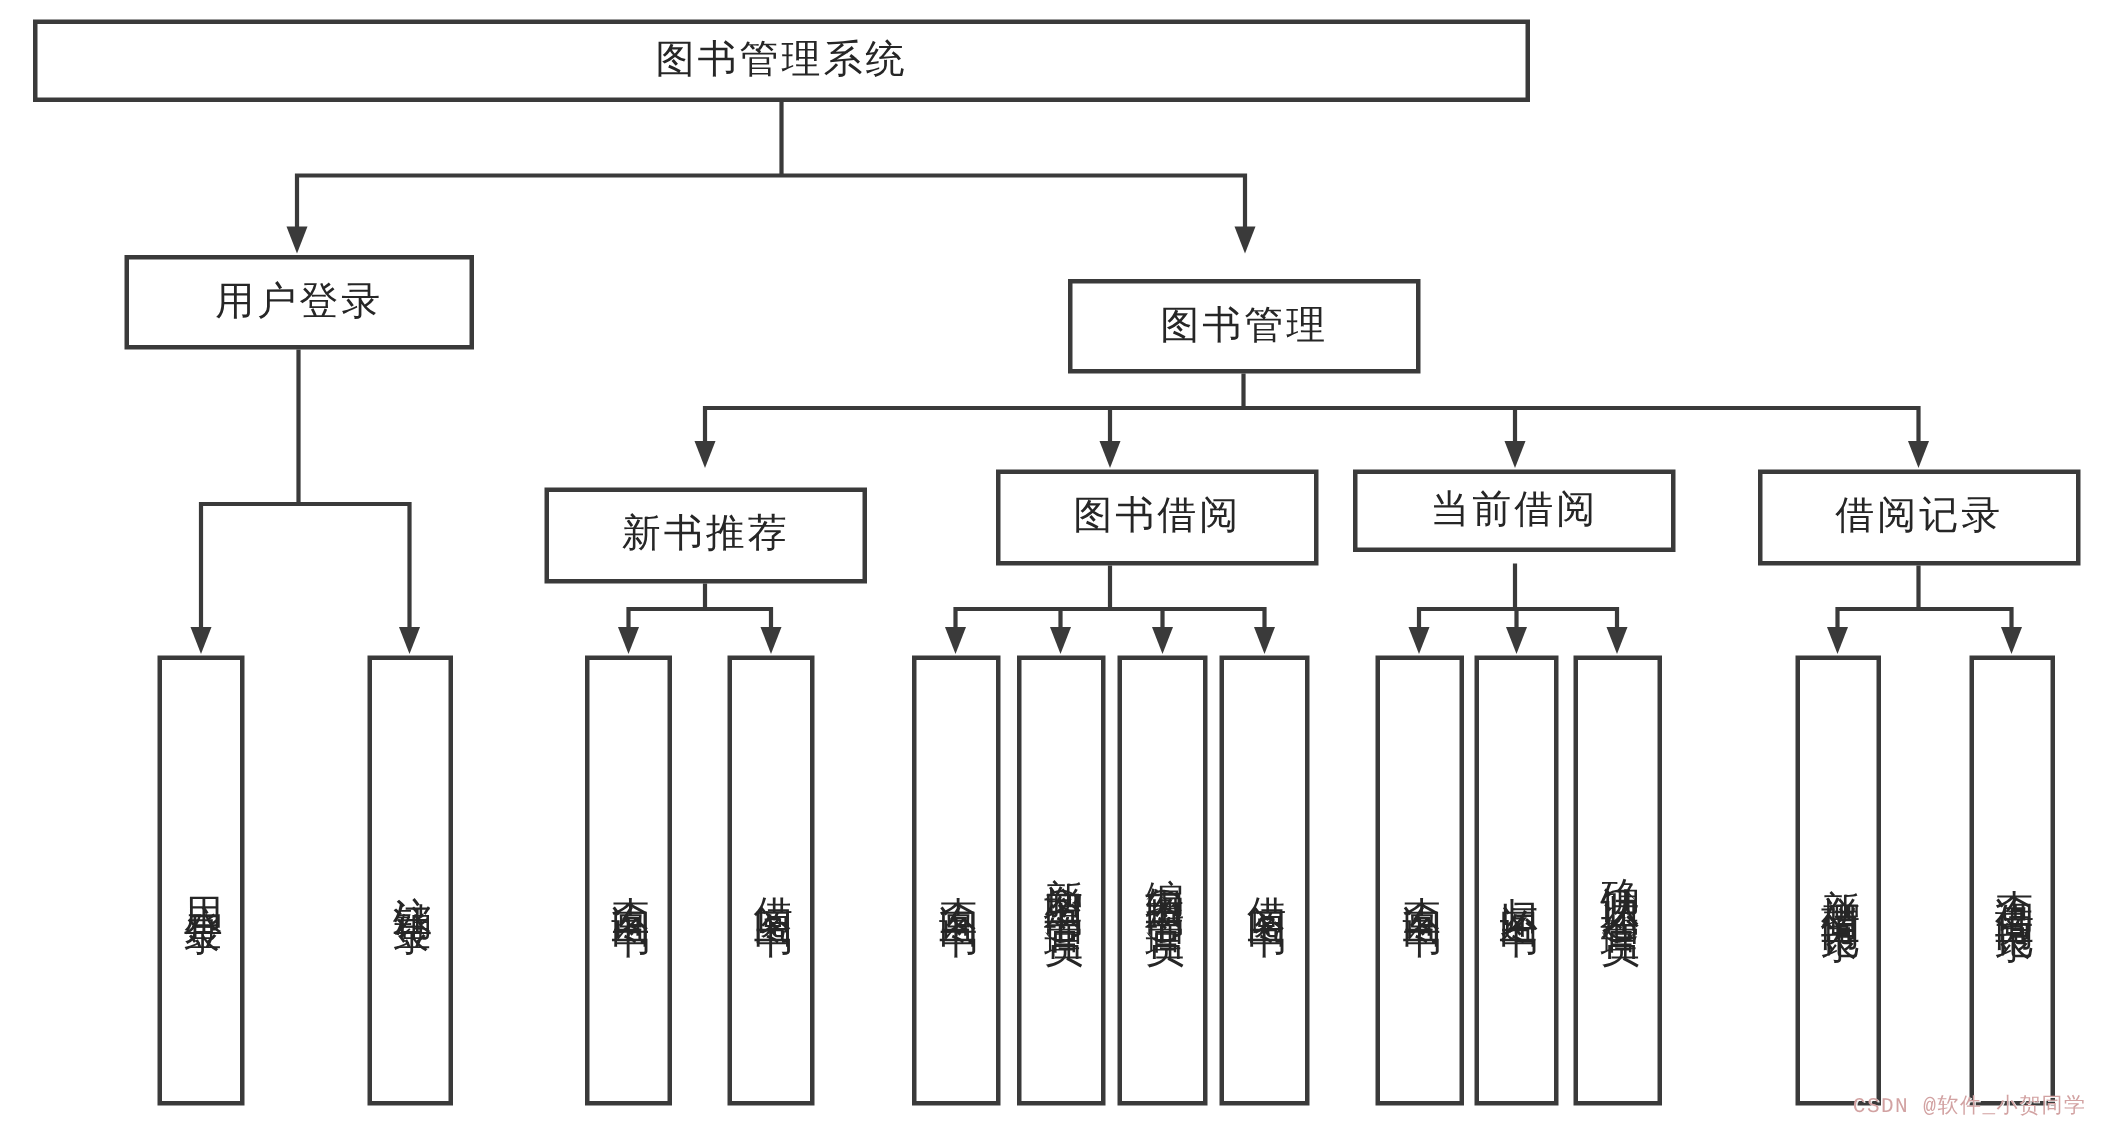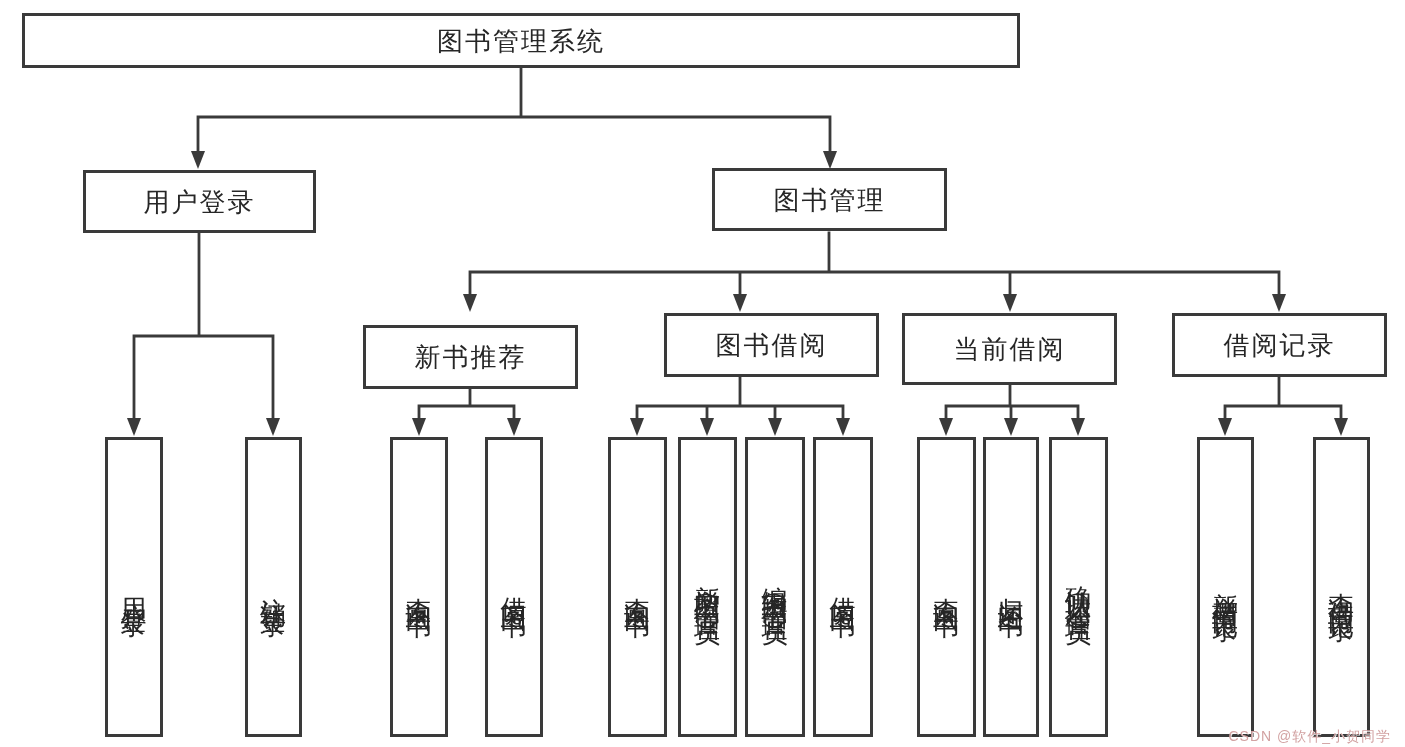--- a/index.html
+++ b/index.html
@@ -6,21 +6,21 @@
     margin: 0;
     padding: 0;
     background: var(--background, #ffffff);
   }
   #stage {
     position: relative;
     width: 1405px;
     height: 747px;
     background: var(--background, #ffffff);
     overflow: hidden;
-    font-family: Liberation Sans, sans-serif;
+    font-family: Liberation Mono, monospace;
     color: var(--text, #262626);
   }
   .connector {
     position: absolute;
     left: 0;
     top: 0;
     pointer-events: none;
   }
   .connector path {
     stroke: var(--line, #3a3a3a);
@@ -105,31 +105,31 @@
     <polygon points="1334,418 1348,418 1341,436"></polygon>
   </svg>
 
   <div class="node hnode" style="left:22px; top:13px; width:998px; height:55px;">
     <span>图书管理系统</span>
   </div>
 
   <div class="node hnode" style="left:83px; top:170px; width:233px; height:63px;">
     <span>用户登录</span>
   </div>
-  <div class="node hnode" style="left:712px; top:168px; width:235px; height:63px;">
+  <div class="node hnode" style="left:712px; top:186px; width:235px; height:63px;">
     <span>图书管理</span>
   </div>
 
   <div class="node hnode" style="left:363px; top:325px; width:215px; height:64px;">
     <span>新书推荐</span>
   </div>
   <div class="node hnode" style="left:632px; top:313px; width:215px; height:64px;margin-left:32px;">
     <span>图书借阅</span>
   </div>
-  <div class="node hnode" style="left:902px; top:313px; width:215px; height:72px;">
+  <div class="node hnode" style="left:902px; top:313px; width:215px; height:55px;">
     <span>当前借阅</span>
   </div>
   <div class="node hnode" style="left:1172px; top:313px; width:215px; height:64px;">
     <span>借阅记录</span>
   </div>
 
   <div class="node vnode" style="left:105px; top:437px; width:58px; height:300px;">
     <span>用户登录</span>
   </div>
   <div class="node vnode" style="left:245px; top:437px; width:57px; height:300px;">

